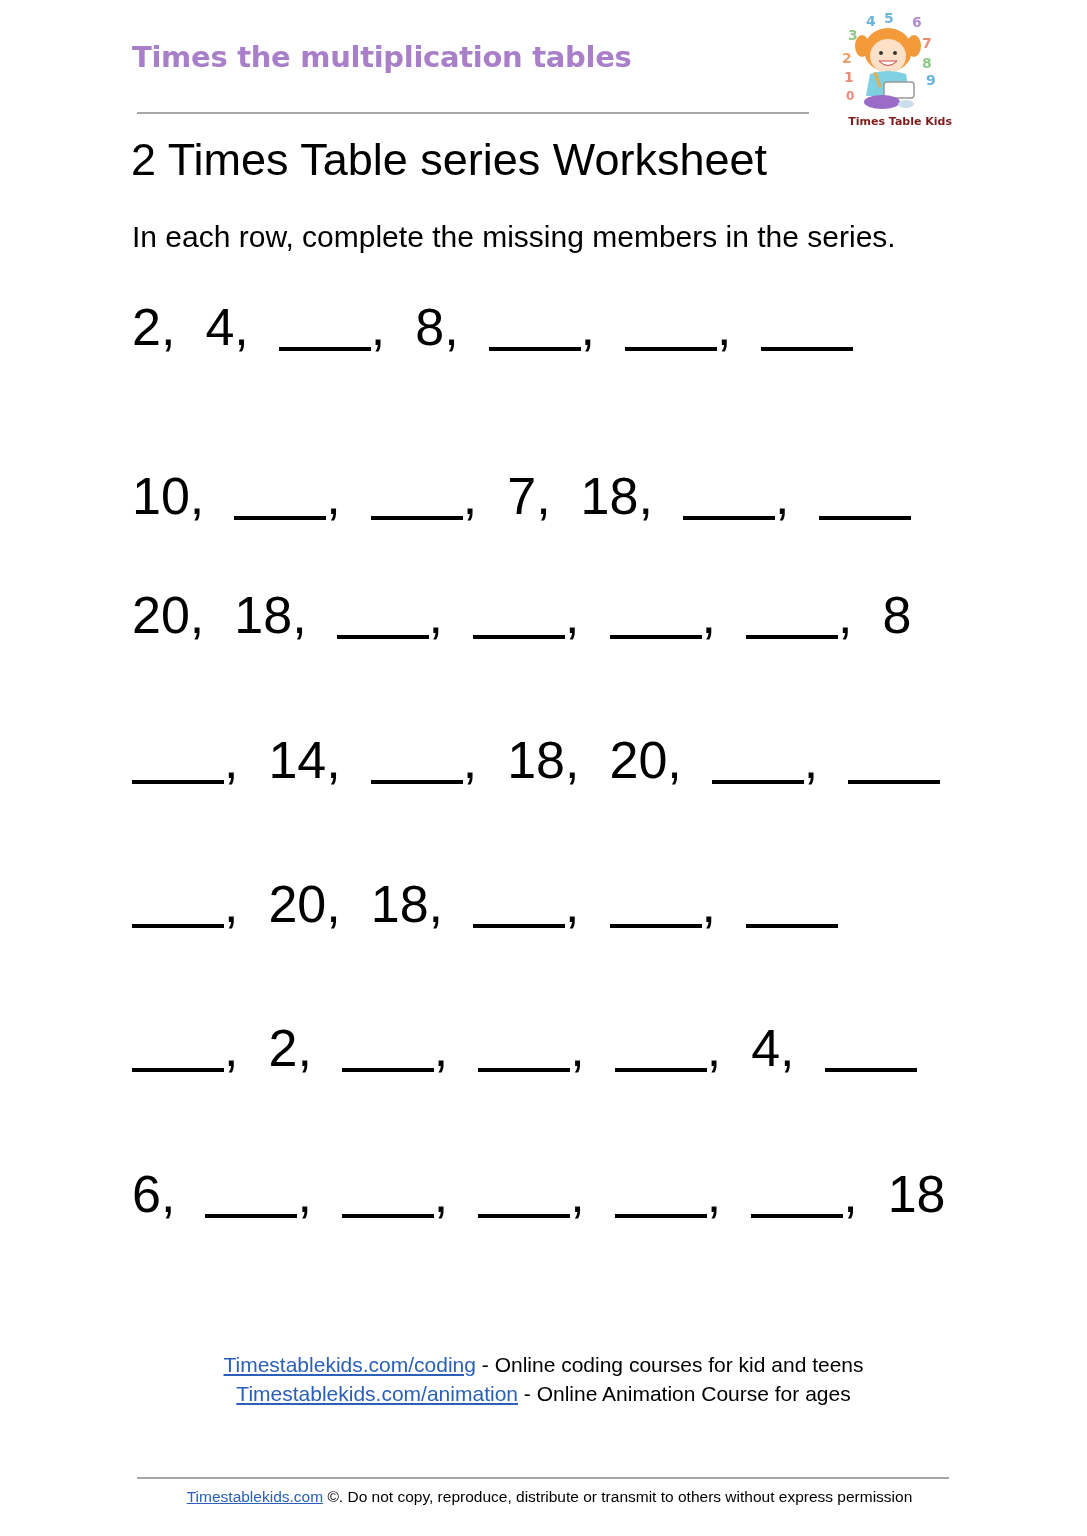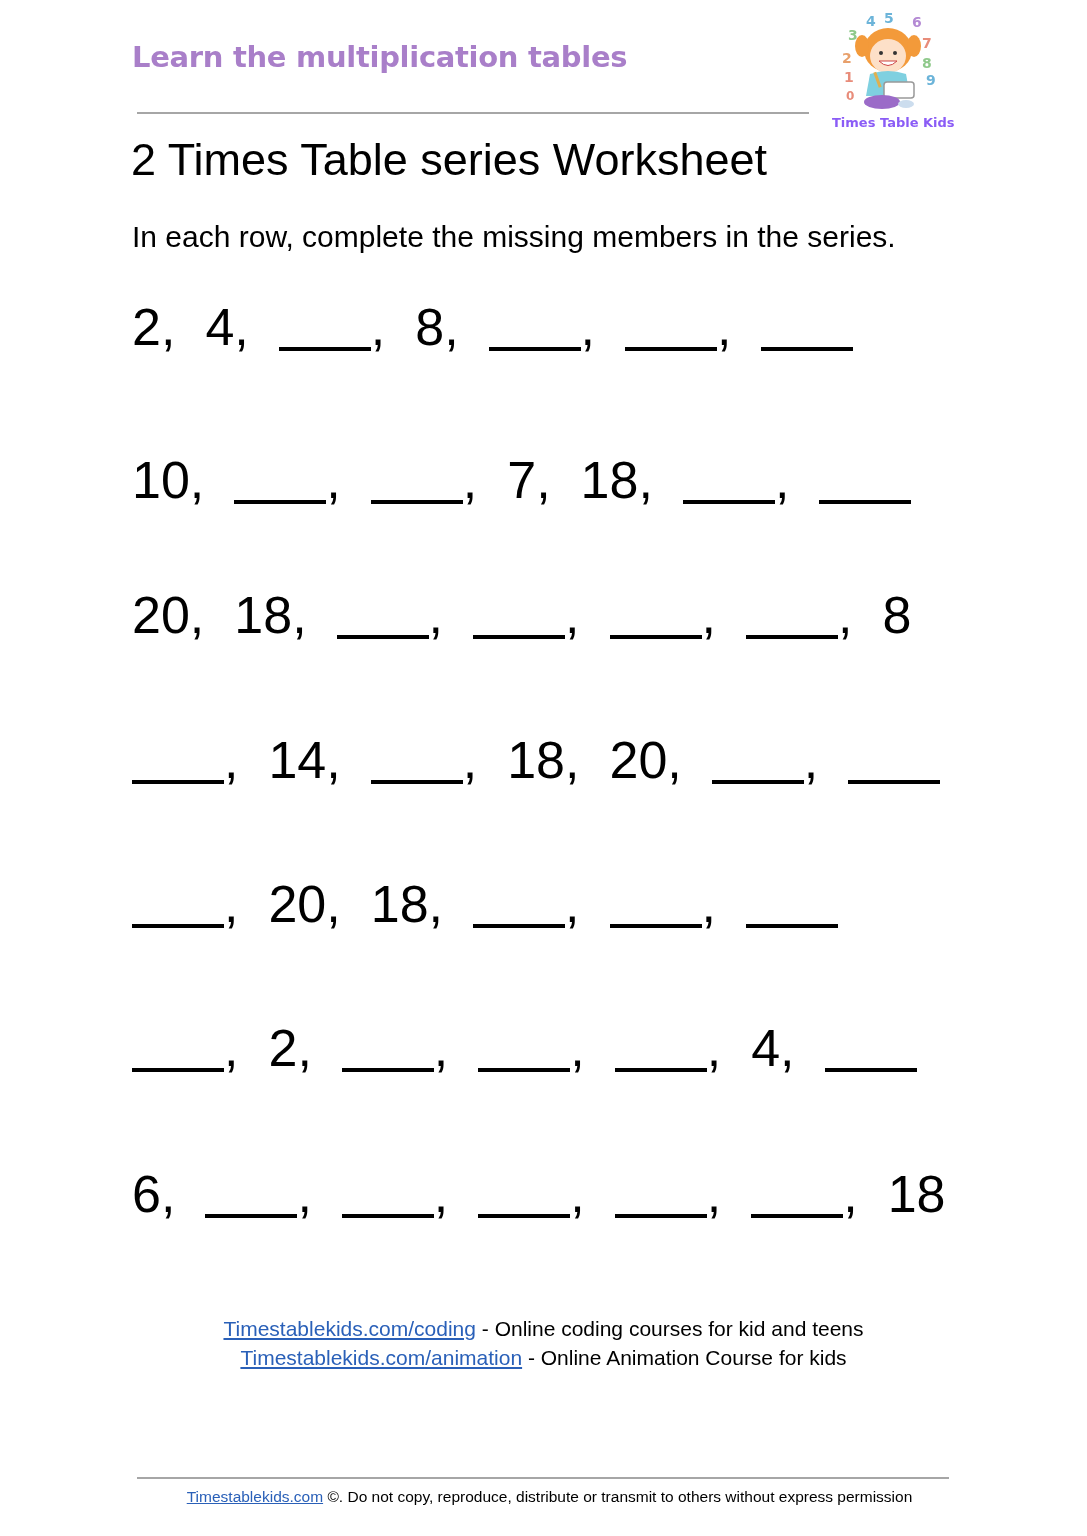--- a/index.html
+++ b/index.html
@@ -37,25 +37,25 @@
       left: 832px;
       top: 8px;
       width: 125px;
       height: 125px;
     }
     .logo-caption {
       position: absolute;
       left: 0;
       top: 107px;
       width: 120px;
-      text-align: left;
+      text-align: right;
       font-family: "DejaVu Sans", sans-serif;
       font-weight: bold;
-      font-size: 13px;
-      color: #8b5cf6;
+      font-size: 11px;
+      color: #7f1d1d;
       white-space: nowrap;
     }
     .title {
       position: absolute;
       left: 0;
       top: 134px;
       width: 901px;
       text-align: center;
       font-size: 45px;
       font-weight: normal;
@@ -95,21 +95,21 @@
     }
     .comma { display: inline-block; }
     .item {
       display: inline-flex;
       align-items: flex-end;
       height: 60px;
     }
     .footer-links {
       position: absolute;
       left: 0;
-      top: 1314px;
+      top: 1350px;
       width: 1087px;
       text-align: center;
       font-size: 21px;
       line-height: 29px;
     }
     .footer-links .line { white-space: nowrap; }
     .footer-links a, .copyright a {
       color: #2a60b8;
       text-decoration: underline;
     }
@@ -127,21 +127,21 @@
       top: 1488px;
       width: 1087px;
       text-align: center;
       font-size: 15.5px;
       padding-left: 12px;
     }
   </style>
 </head>
 <body>
 
-<div class="brand-heading">Learn the multiplication tables</div>
+<div class="brand-heading">Times the multiplication tables</div>
 <div class="top-rule"></div>
 
 <div class="logo">
   <svg width="120" height="110" viewBox="0 0 120 110">
 
     <text x="16" y="32" font-size="14" font-weight="bold" fill="#8fc98b" font-family="DejaVu Sans, sans-serif">3</text>
     <text x="34" y="18" font-size="14" font-weight="bold" fill="#6cb4d9" font-family="DejaVu Sans, sans-serif">4</text>
     <text x="52" y="15" font-size="14" font-weight="bold" fill="#6cb4d9" font-family="DejaVu Sans, sans-serif">5</text>
     <text x="80" y="19" font-size="14" font-weight="bold" fill="#b48ad4" font-family="DejaVu Sans, sans-serif">6</text>
     <text x="90" y="40" font-size="14" font-weight="bold" fill="#e88c7a" font-family="DejaVu Sans, sans-serif">7</text>
@@ -199,21 +199,21 @@
         <span class="comma" style="margin-right: 30px;">,</span>
       </span>
       <span class="item">
         <span class="blank"></span>
         <span class="comma" style="margin-right: 30px;">,</span>
       </span>
       <span class="item">
         <span class="blank"></span>
       </span>
     </div>
-    <div class="series-row" style="top: 436px;">
+    <div class="series-row" style="top: 452px;">
       <span class="item">
         <span class="term">10</span>
         <span class="comma" style="margin-right: 30px;">,</span>
       </span>
       <span class="item">
         <span class="blank"></span>
         <span class="comma" style="margin-right: 30px;">,</span>
       </span>
       <span class="item">
         <span class="blank"></span>
@@ -373,18 +373,18 @@
         <span class="comma" style="margin-right: 30px;">,</span>
       </span>
       <span class="item">
         <span class="term">18</span>
       </span>
     </div>
   </div>
 
 <div class="footer-links">
   <div class="line"><a>Timestablekids.com/coding</a><span> - Online coding courses for kid and teens</span></div>
-  <div class="line"><a>Timestablekids.com/animation</a><span> - Online Animation Course for kids</span></div>
+  <div class="line"><a>Timestablekids.com/animation</a><span> - Online Animation Course for ages</span></div>
 </div>
 
 <div class="bottom-rule"></div>
 
 <div class="copyright"><a>Timestablekids.com</a><span> ©. Do not copy, reproduce, distribute or transmit to others without express permission</span></div>
 
 </body></html>

